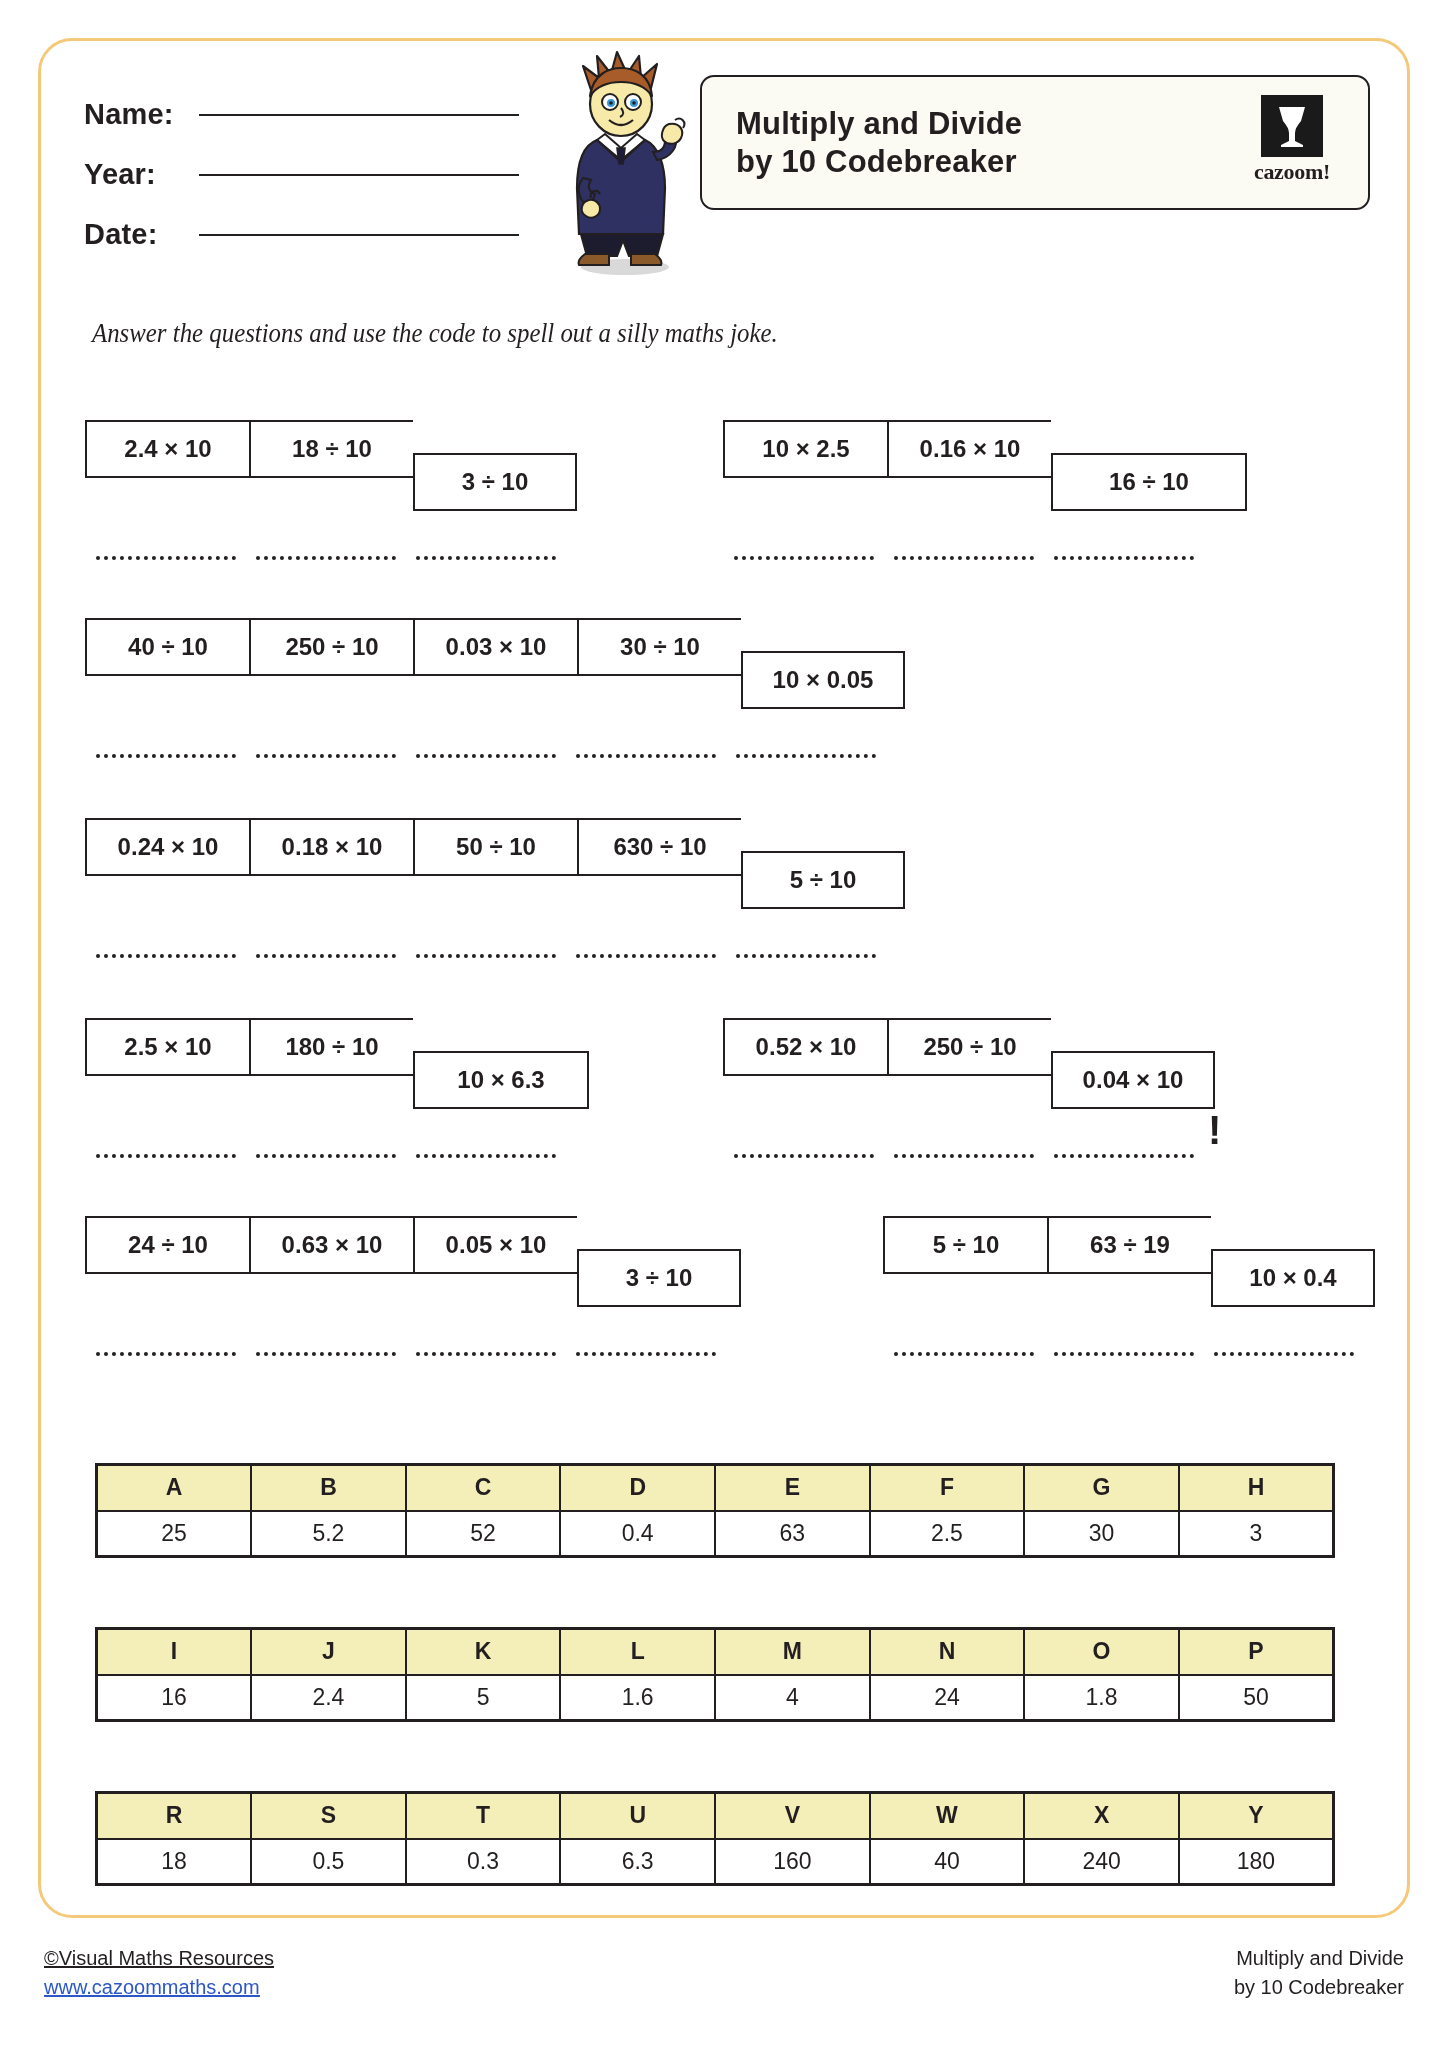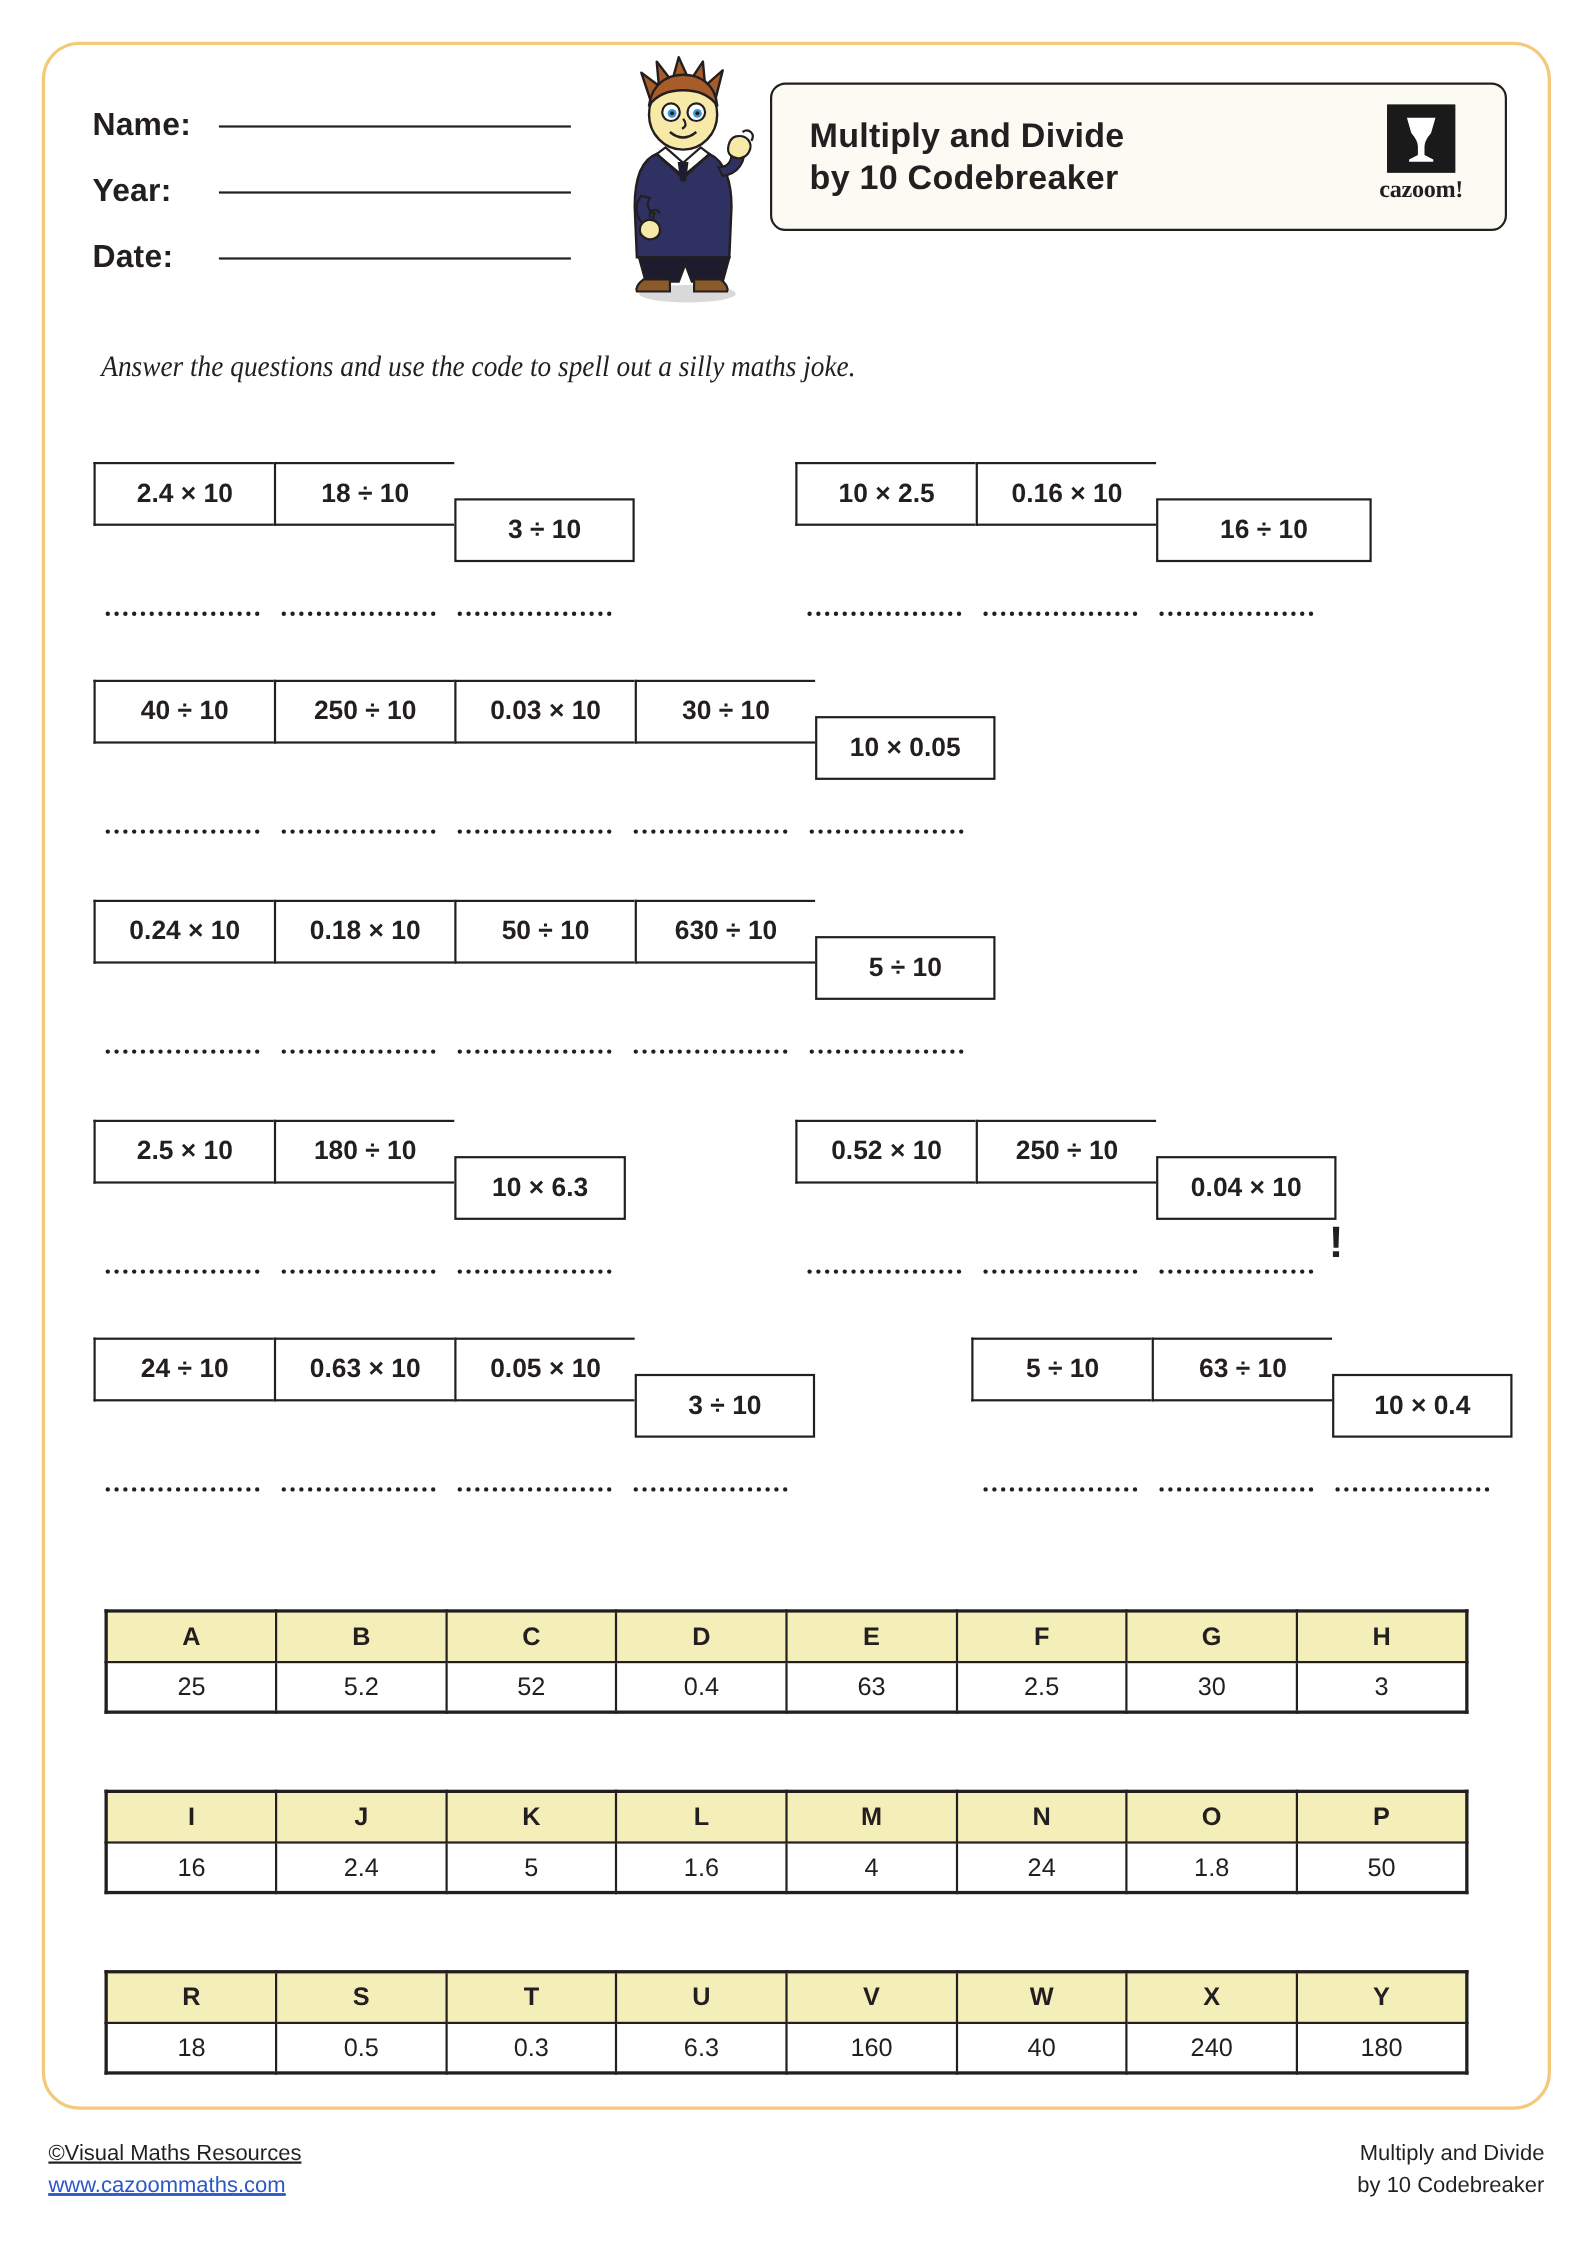--- a/index.html
+++ b/index.html
@@ -262,21 +262,21 @@
   <div class="dots" style="width:140px"></div>
   <div class="spacer" style="width:20px"></div>
   <div class="dots" style="width:140px"></div>
   <div class="spacer" style="width:20px"></div>
   <div class="dots" style="width:140px"></div>
 </div>
 
 <div class="qstrip" style="left:85px; top:1018px;">
   <div class="qbox" style="width:164px">2.5 × 10</div>
   <div class="qbox" style="width:164px">180 ÷ 10</div>
-  <div class="qbox" style="width:156px">10 × 6.3</div>
+  <div class="qbox" style="width:176px">10 × 6.3</div>
 </div>
 <div class="qstrip" style="left:723px; top:1018px;">
   <div class="qbox" style="width:164px">0.52 × 10</div>
   <div class="qbox" style="width:164px">250 ÷ 10</div>
   <div class="qbox" style="width:164px">0.04 × 10</div>
 </div>
 <div class="astrip" style="left:96px; top:1138px;">
   <div class="dots" style="width:140px"></div>
   <div class="spacer" style="width:20px"></div>
   <div class="dots" style="width:140px"></div>
@@ -293,21 +293,21 @@
 <div id="excl">!</div>
 
 <div class="qstrip" style="left:85px; top:1216px;">
   <div class="qbox" style="width:164px">24 ÷ 10</div>
   <div class="qbox" style="width:164px">0.63 × 10</div>
   <div class="qbox" style="width:164px">0.05 × 10</div>
   <div class="qbox" style="width:164px">3 ÷ 10</div>
 </div>
 <div class="qstrip" style="left:883px; top:1216px;">
   <div class="qbox" style="width:164px">5 ÷ 10</div>
-  <div class="qbox" style="width:164px">63 ÷ 10</div>
+  <div class="qbox" style="width:164px">63 ÷ 19</div>
   <div class="qbox" style="width:164px">10 × 0.4</div>
 </div>
 <div class="astrip" style="left:96px; top:1336px;">
   <div class="dots" style="width:140px"></div>
   <div class="spacer" style="width:20px"></div>
   <div class="dots" style="width:140px"></div>
   <div class="spacer" style="width:20px"></div>
   <div class="dots" style="width:140px"></div>
   <div class="spacer" style="width:20px"></div>
   <div class="dots" style="width:140px"></div>

